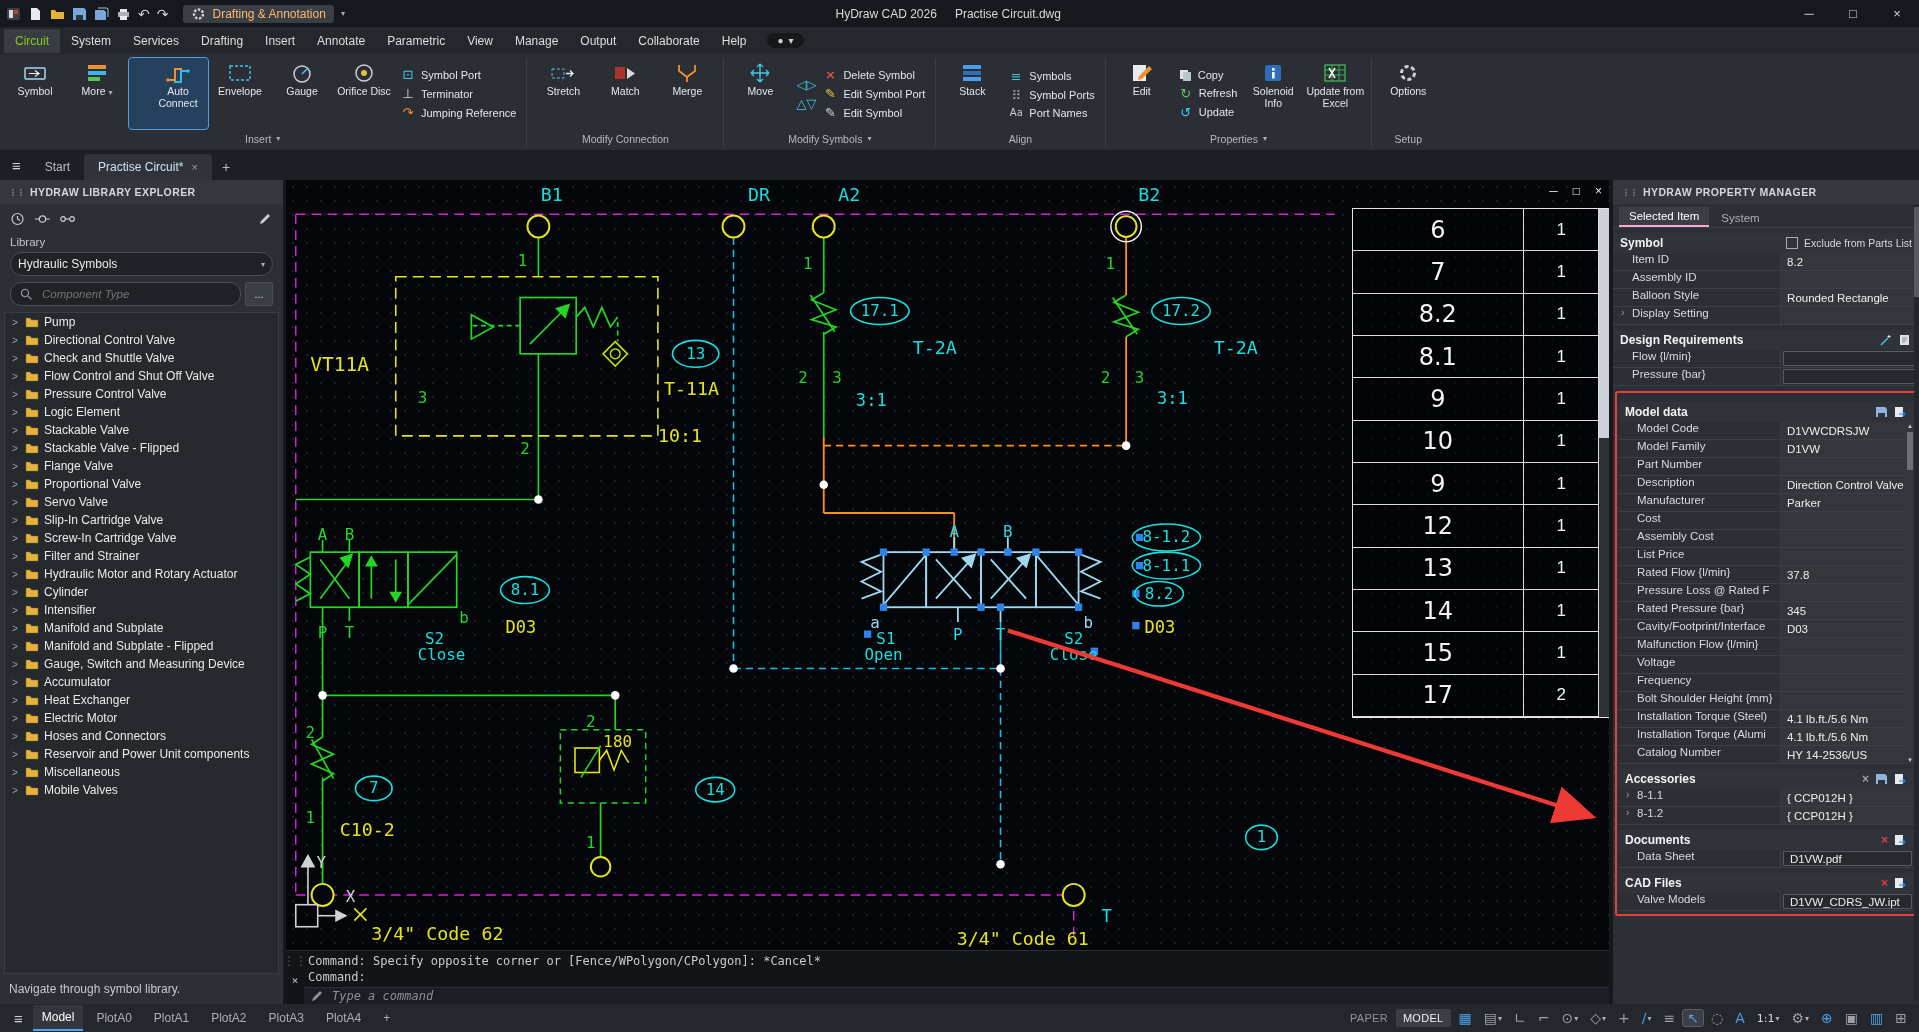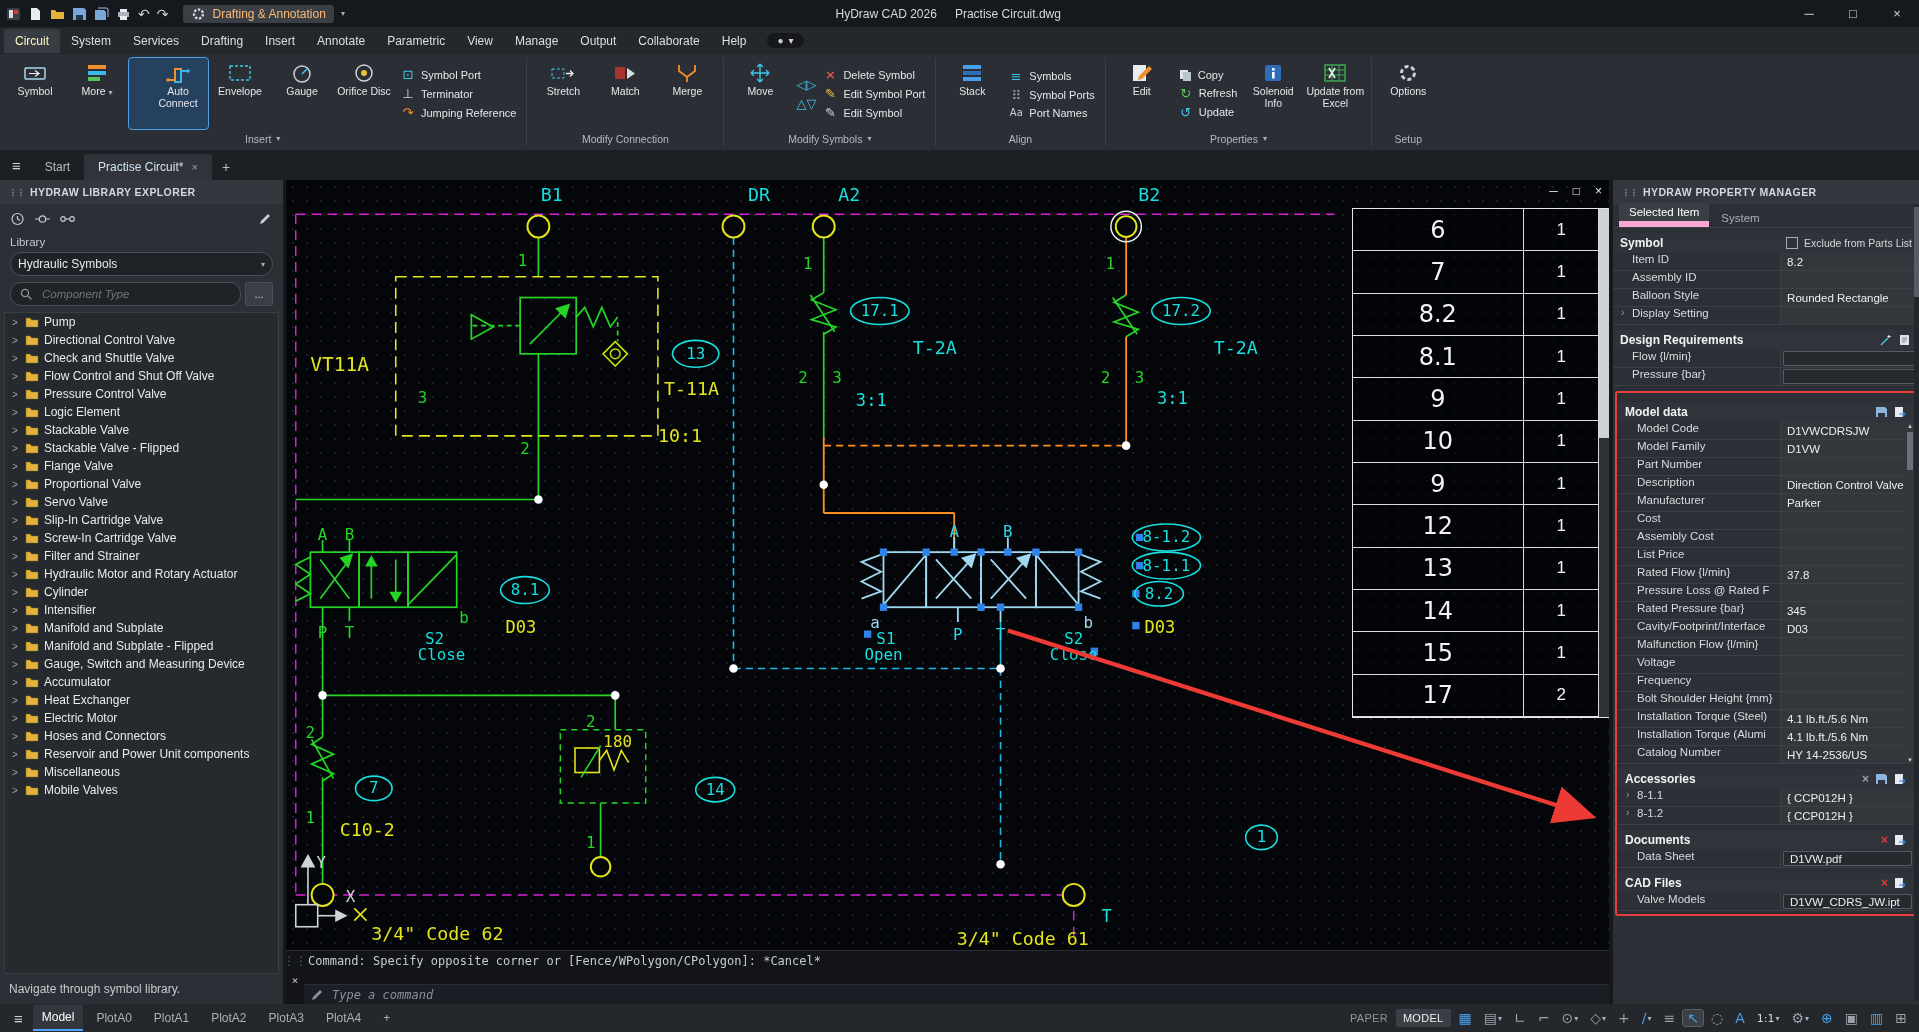--- a/index.html
+++ b/index.html
@@ -9,21 +9,21 @@
   .titlebar{height:27px;background:#15181c;display:flex;align-items:center;position:relative;flex:none;}
   .qat{display:flex;align-items:center;gap:7px;padding-left:6px;}
   .qat .gi{font-size:14px;color:#cfd3d8;}
   .wspill{display:flex;align-items:center;gap:6px;background:#3a3e45;border-radius:3px;padding:2px 8px;margin-left:8px;color:#fdba74;font-size:12px;}
   .titlecenter{position:absolute;left:50%;top:0;transform:translateX(-55%);height:27px;display:flex;align-items:center;gap:18px;color:#d6dade;font-size:12px;}
   .winbtns{margin-left:auto;display:flex;}
   .winbtn{width:44px;height:27px;display:flex;align-items:center;justify-content:center;color:#cfd3d8;font-size:13px;}
   
   .menubar{height:27px;background:#24272c;display:flex;align-items:center;padding-left:4px;flex:none;}
   .mtab{padding:5px 11px;color:#dcdfe3;font-size:12px;cursor:default;}
-  .mtab.active{background:#383d44;color:#fef9c3;border-radius:2px 2px 0 0;}
+  .mtab.active{background:#383d44;color:#84cc16;border-radius:2px 2px 0 0;}
   .menu-pill{margin-left:10px;background:#16181c;border-radius:8px;padding:2px 10px;display:flex;gap:5px;align-items:center;color:#cfd3d8;font-size:10px;}
   
   .ribbon{height:96px;background:#2b2e34;display:flex;align-items:stretch;flex:none;border-bottom:1px solid #1c1f23;}
   .rgroup{display:flex;flex-direction:column;}
   .rbody{flex:1;display:flex;align-items:stretch;padding:4px 5px 0 5px;gap:2px;}
   .rlabel{height:19px;font-size:10.5px;color:#b4b9c0;display:flex;align-items:center;justify-content:center;gap:5px;padding-bottom:2px;}
   .bigbtn{width:58px;display:flex;flex-direction:column;align-items:center;gap:2px;padding:4px 1px 2px 1px;border-radius:3px;font-size:10.5px;line-height:1.12;text-align:center;color:#e4e6ea;}
   .bigbtn.selon{background:#26415e;outline:1px solid #4d9fe8;padding-left:20px;}
   .icon24{width:26px;height:22px;flex:none;}
   .icon14{width:15px;height:14px;flex:none;}
@@ -79,21 +79,21 @@
   .cmd-grip{width:18px;display:flex;flex-direction:column;align-items:center;padding-top:3px;gap:6px;color:#596067;}
   .cmd-grip .x{color:#c2c6cb;font-size:11px;}
   .cmd-body{flex:1;display:flex;flex-direction:column;}
   .cmd-history{flex:1;padding:2px 4px;color:#c7ccd1;font-size:12px;line-height:1.35;}
   .cmd-input{height:19px;background:#1b1e24;border-top:1px solid #2a2d33;display:flex;align-items:center;gap:7px;padding:0 6px;color:#8a9198;}
   .cmd-input .ph{font-style:italic;font-size:12px;}
   
   .rpanel{width:306px;flex:none;background:#2c2f35;border-left:4px solid #16181c;display:flex;flex-direction:column;position:relative;}
   .rtabs{height:23px;display:flex;align-items:flex-end;gap:2px;padding:0 6px;border-bottom:1px solid #3b3f46;flex:none;}
   .rtab{padding:3px 10px;font-size:11.5px;color:#aab0b7;}
-  .rtab.active{background:#3a3e45;color:#fff;border-bottom:6px solid #f9a8d4;}
+  .rtab.active{background:#3a3e45;color:#fff;border-bottom:2px solid #f9a8d4;}
   .sect{margin-top:5px;}
   .sect-h{height:20px;display:flex;align-items:center;gap:6px;padding:0 7px;font-size:12px;font-weight:bold;color:#f0f2f4;background:#30343a;}
   .sect-h .sp{flex:1;}
   .cbx{width:10px;height:10px;border:1px solid #a6acb4;display:inline-block;flex:none;}
   .cbxl{font-size:10.5px;font-weight:normal;color:#d4d7db;}
   .redx{color:#e33b35;font-weight:bold;font-size:12px;}
   .grayx{color:#9aa1a9;font-weight:bold;font-size:12px;}
   .pih{width:13px;height:12px;flex:none;}
   .prow{height:17px;display:flex;align-items:stretch;border-bottom:1px solid #3b3f46;font-size:11.5px;}
   .plabel{width:52%;display:flex;align-items:flex-start;gap:3px;padding-left:8px;color:#d8dbdf;background:#2c3036;border-right:1px solid #3b3f46;white-space:nowrap;overflow:hidden;}
@@ -1000,20 +1000,21 @@
       </div>
 
       <div class="cmd">
         <div class="cmd-grip">
           <span>⋮⋮</span>
           <span class="x">×</span>
         </div>
         <div class="cmd-body">
           <div class="cmd-history">
             <div>Command: Specify opposite corner or [Fence/WPolygon/CPolygon]: *Cancel*</div>
+            <div>Command:</div>
           </div>
           <div class="cmd-input">
             <svg class="icon14" viewBox="0 0 15 14">
                 <path d="M2,12 l1,-3 7,-7 2,2 -7,7z" fill="#8a9198"></path>
               </svg>
             <span class="ph">Type a command</span>
           </div>
         </div>
       </div>
     </div>

